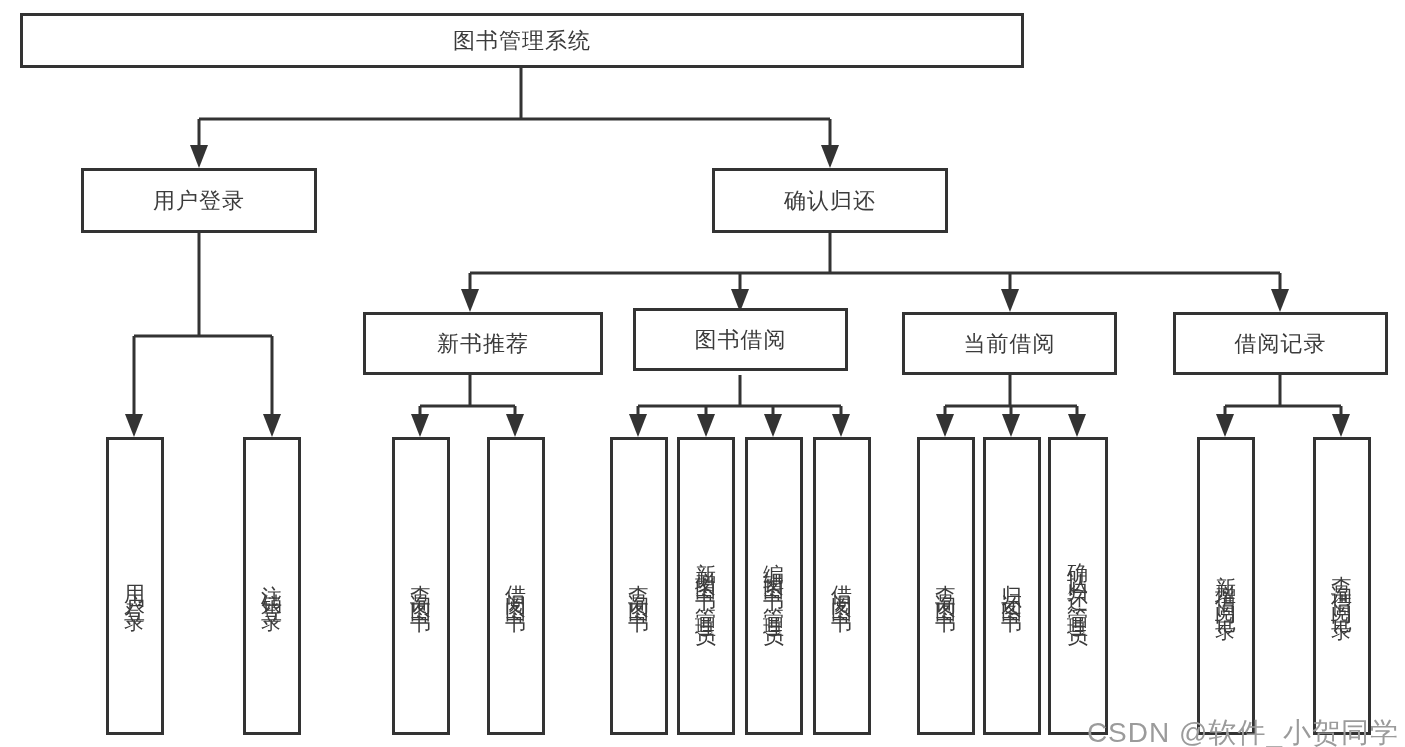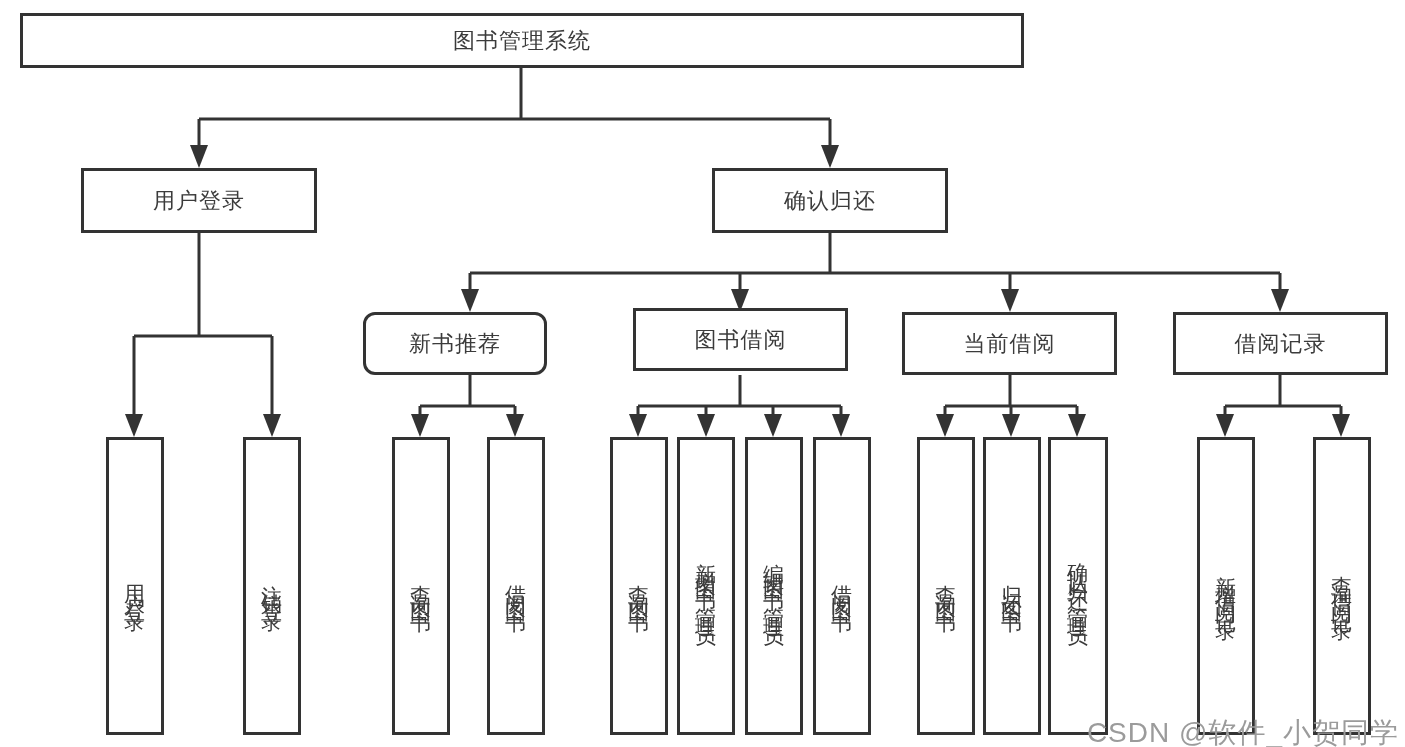--- a/index.html
+++ b/index.html
@@ -132,21 +132,21 @@
     <span>图书管理系统</span>
   </div>
 
   <div class="hnode" style="left:81px; top:168px; width:236px; height:65px;">
     <span>用户登录</span>
   </div>
   <div class="hnode" style="left:712px; top:168px; width:236px; height:65px;">
     <span>确认归还</span>
   </div>
 
-  <div class="hnode" style="left:363px; top:312px; width:184px; height:63px;border-radius:12px;">
+  <div class="hnode" style="left:363px; top:312px; width:240px; height:63px;">
     <span>新书推荐</span>
   </div>
   <div class="hnode" style="left:633px; top:308px; width:215px; height:63px;">
     <span>图书借阅</span>
   </div>
   <div class="hnode" style="left:1173px; top:312px; width:215px; height:63px;">
     <span>借阅记录</span>
   </div>
   <div class="hnode" style="left:902px; top:312px; width:215px; height:63px;">
     <span>当前借阅</span>

